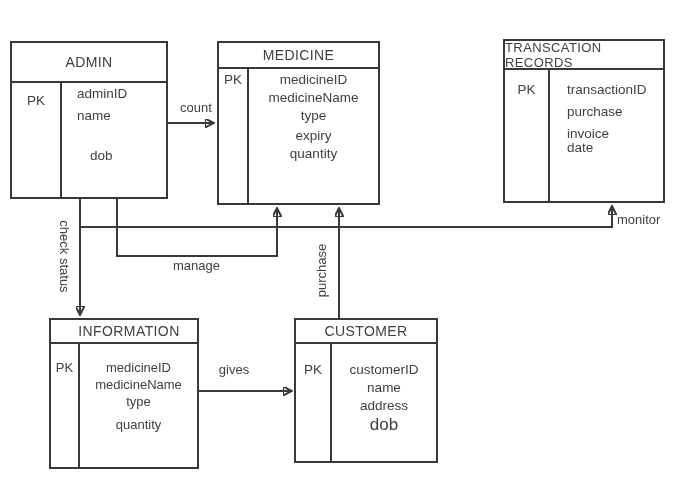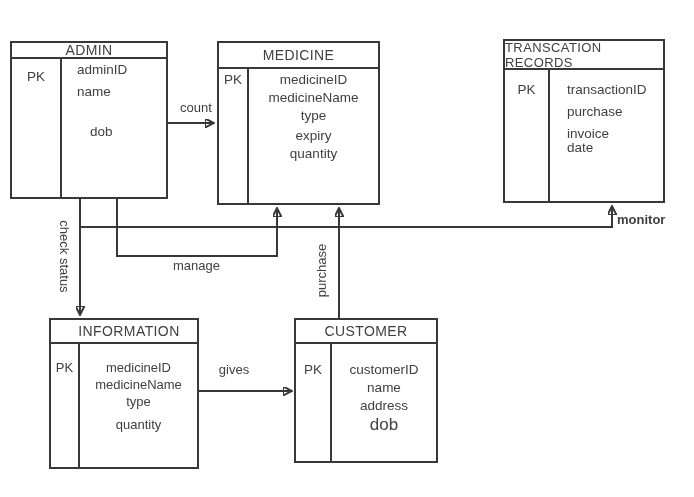--- a/index.html
+++ b/index.html
@@ -32,21 +32,21 @@
   .body { flex:1; display:flex; }
   .pk {
     border-right:2px solid #383838;
     text-align:center;
     flex:0 0 auto;
   }
   .attrs { flex:1; }
 
   
   .e-admin { left:10px; top:41px; width:158px; height:158px; }
-  .e-admin .title { height:16px; }
+  .e-admin .title { height:40px; }
   .e-admin .pk { width:50px; padding-top:7px; line-height:22px; }
   .e-admin .attrs { padding:0 0 0 15px; line-height:22px; text-align:left; }
   .e-admin .attr:nth-child(3) { margin-top:18px; padding-left:13px; }
 
   
   .e-medicine { left:217px; top:41px; width:163px; height:164px; }
   .e-medicine .title { height:26px; }
   .e-medicine .pk { width:30px; padding-top:2px; line-height:18px; }
   .e-medicine .attrs { padding-top:2px; line-height:18px; text-align:center; }
   .e-medicine .attr:nth-child(4) { margin-top:2px; }
@@ -70,21 +70,21 @@
   .e-customer .title { height:24px; }
   .e-customer .pk { width:36px; padding-top:17px; line-height:18px; }
   .e-customer .attrs { padding-top:17px; line-height:18px; text-align:center; }
   .e-customer .attr:nth-child(4) { font-size:17px; line-height:20px; }
 
   
   .lbl { position:absolute; font-size:13px; color:#404040; white-space:nowrap; }
   #lbl-count    { left:174px; top:100px; width:44px; text-align:center; }
   #lbl-manage   { left:156px; top:258px; width:64px; text-align:right; }
   #lbl-gives    { left:210px; top:362px; width:48px; text-align:center; }
-  #lbl-monitor  { left:617px; top:212px; width:56px; text-align:left;font-weight:bold; }
+  #lbl-monitor  { left:617px; top:212px; width:56px; text-align:left; }
   #lbl-check    { left:24px;  top:249px; width:80px; height:15px; text-align:center; transform:rotate(90deg); }
   #lbl-purchase { left:289px; top:263px; width:64px; height:15px; text-align:center; transform:rotate(-90deg); }
 </style>
 </head>
 <body>
 
 <div id="canvas">
 
   <svg class="wires" viewBox="0 0 694 497">
     <defs>

